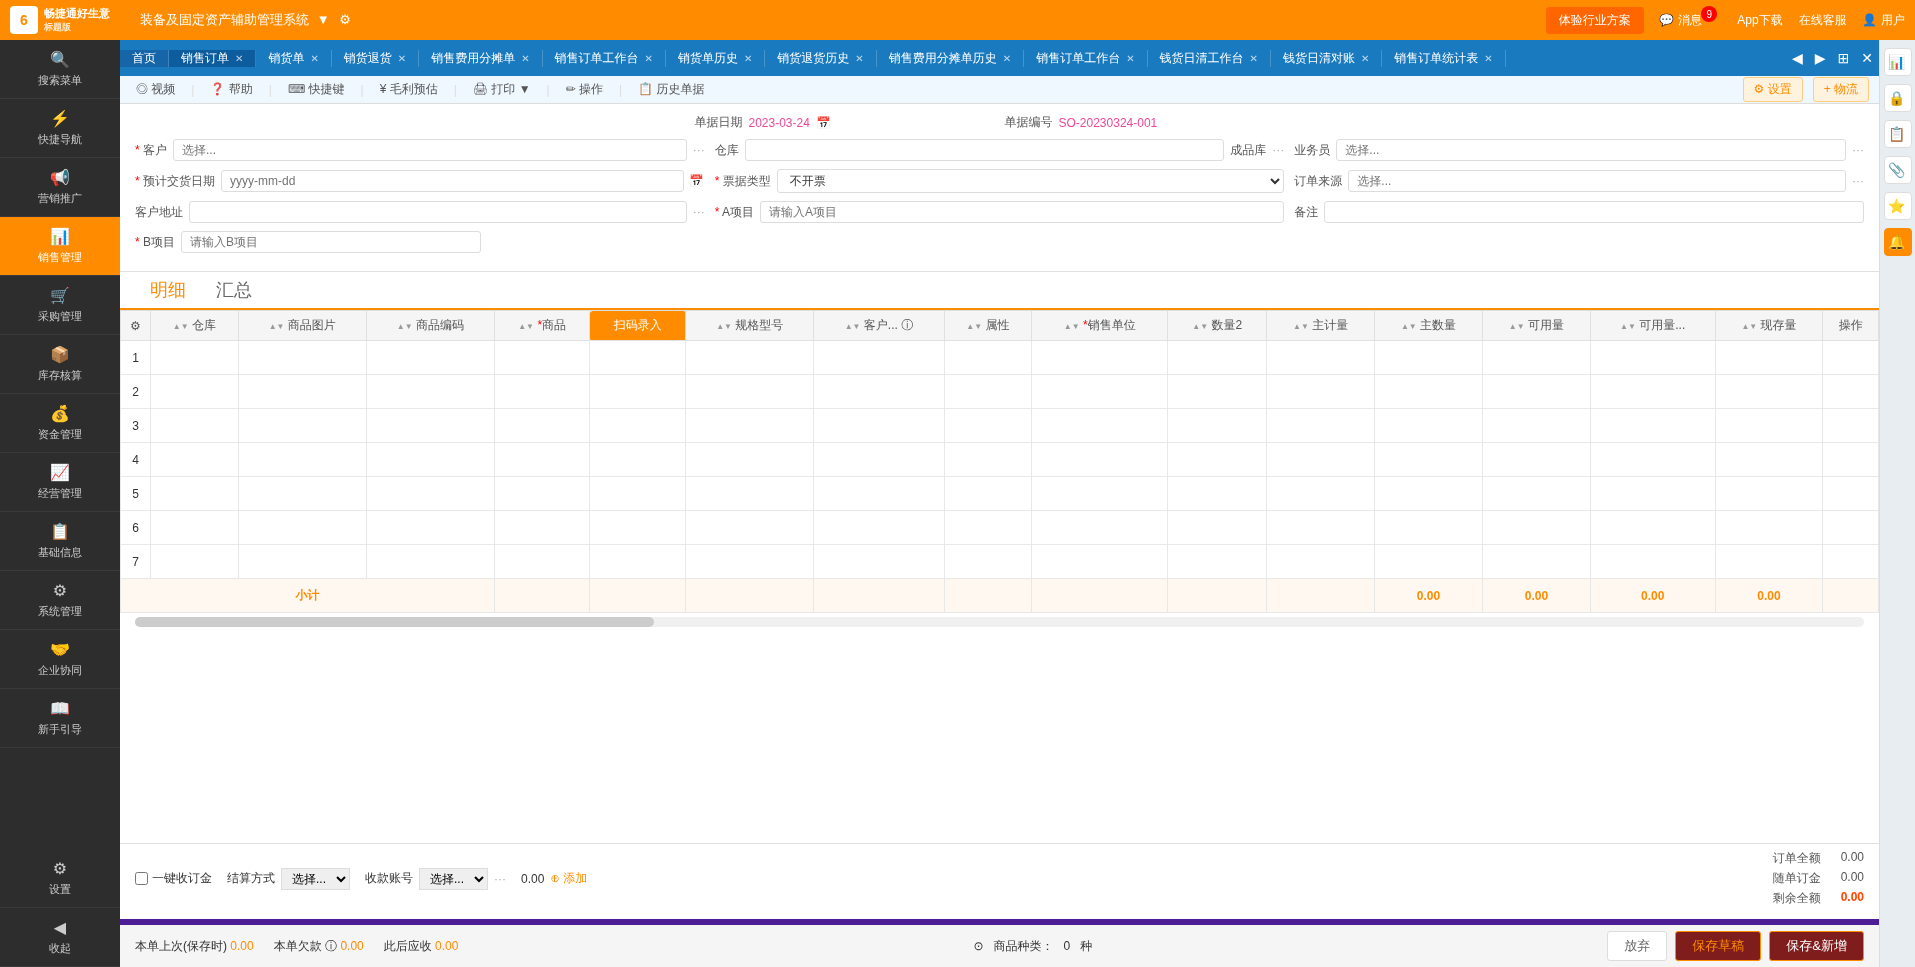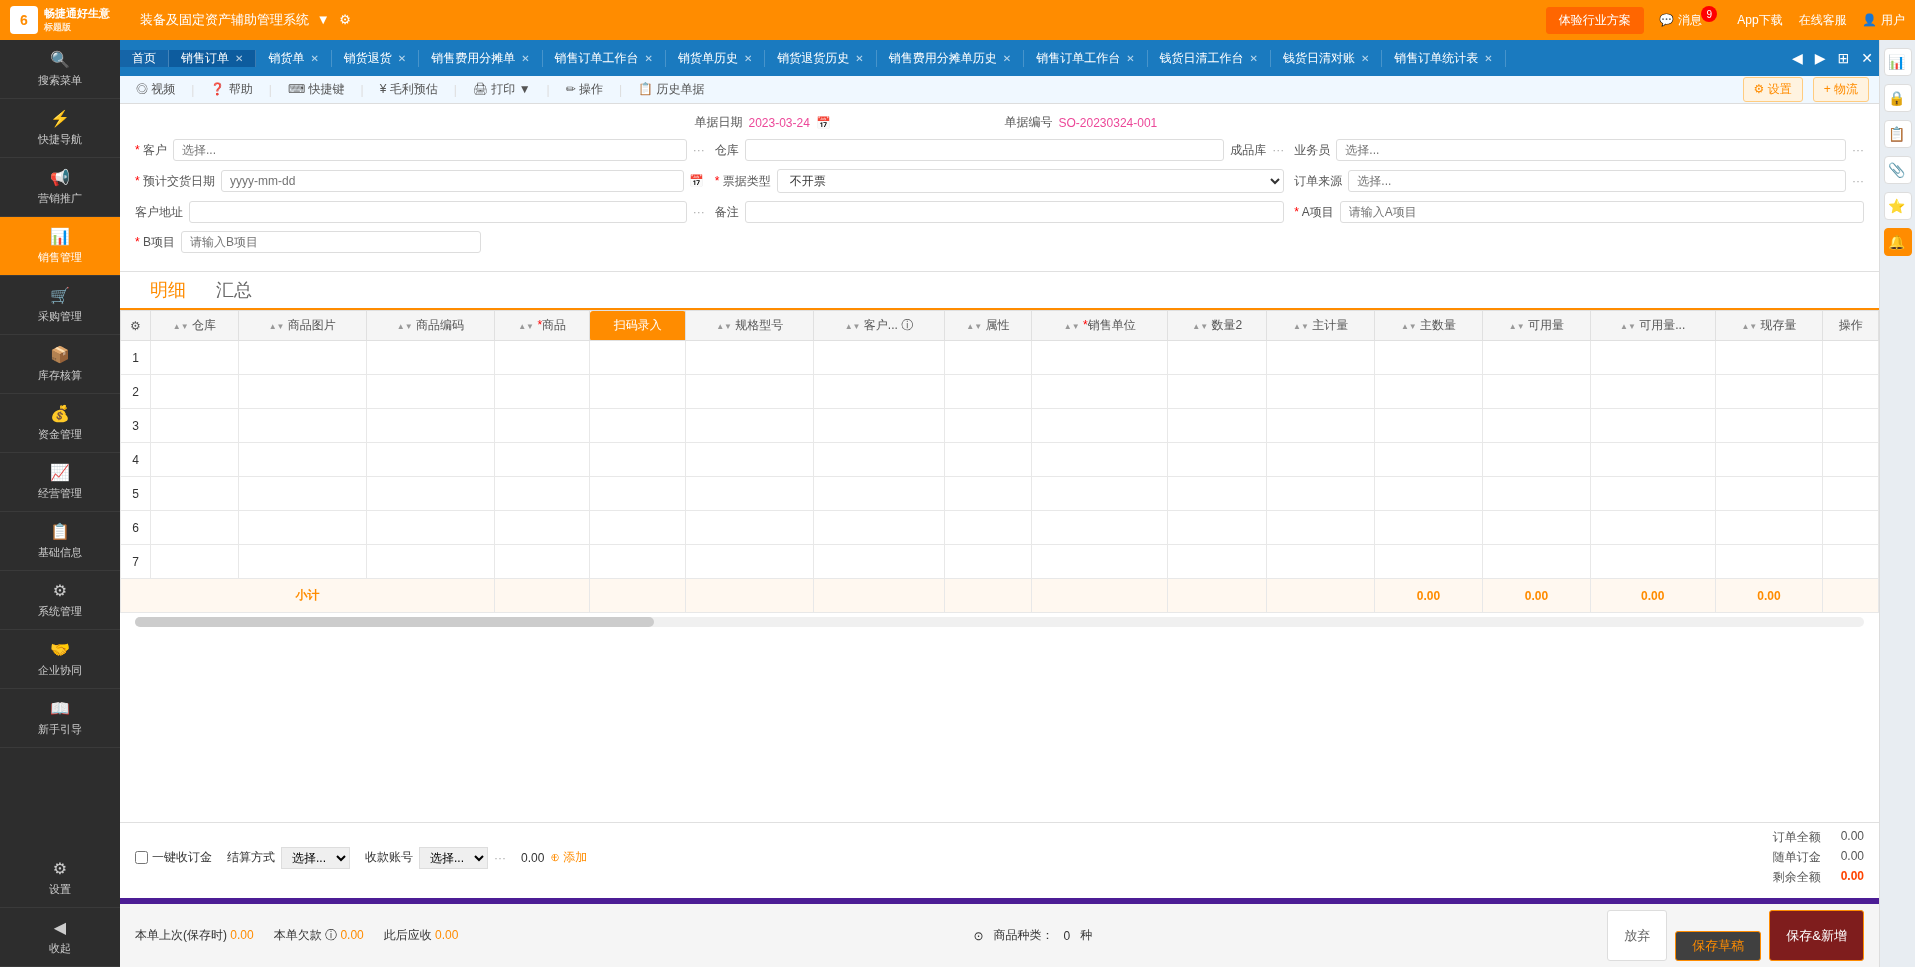--- a/index.html
+++ b/index.html
@@ -322,24 +322,23 @@
       border-radius: 3px;
       font-size: 13px;
       cursor: pointer;
       border: 1px solid #ddd;
     }
     .action-btn.discard {
       background: white;
       color: #666;
     }
     .action-btn.save-draft {
-      background: #404040;
+      background: #7f1d1d;
       color: #ff8c00;
       border-color: #ff8c00;
-      margin-top: 21px;
     }
     .action-btn.save-new {
       background: #7f1d1d;
       color: white;
       border-color: #ff8c00;
     }
 
     .right-sidebar {
       width: 36px;
       background: #e8edf2;
@@ -610,26 +609,26 @@
         </div>
       </div>
 
       <div class="form-row">
         <div class="form-field">
           <span class="form-label">客户地址</span>
           <input class="form-input" type="text" style="">
           <span class="form-dots">···</span>
         </div>
         <div class="form-field">
+          <span class="form-label required">A项目</span>
+          <input class="form-input" type="text" placeholder="请输入A项目" style="">
+        </div>
+        <div class="form-field">
           <span class="form-label">备注</span>
           <input class="form-input" type="text" style="flex: 2 1 0%;">
-        </div>
-        <div class="form-field">
-          <span class="form-label required">A项目</span>
-          <input class="form-input" type="text" placeholder="请输入A项目" style="">
         </div>
       </div>
 
       <div class="form-row">
         <div class="form-field">
           <span class="form-label required">B项目</span>
           <input class="form-input" type="text" style="max-width: 300px;" placeholder="请输入B项目">
         </div>
       </div>
     </div>

